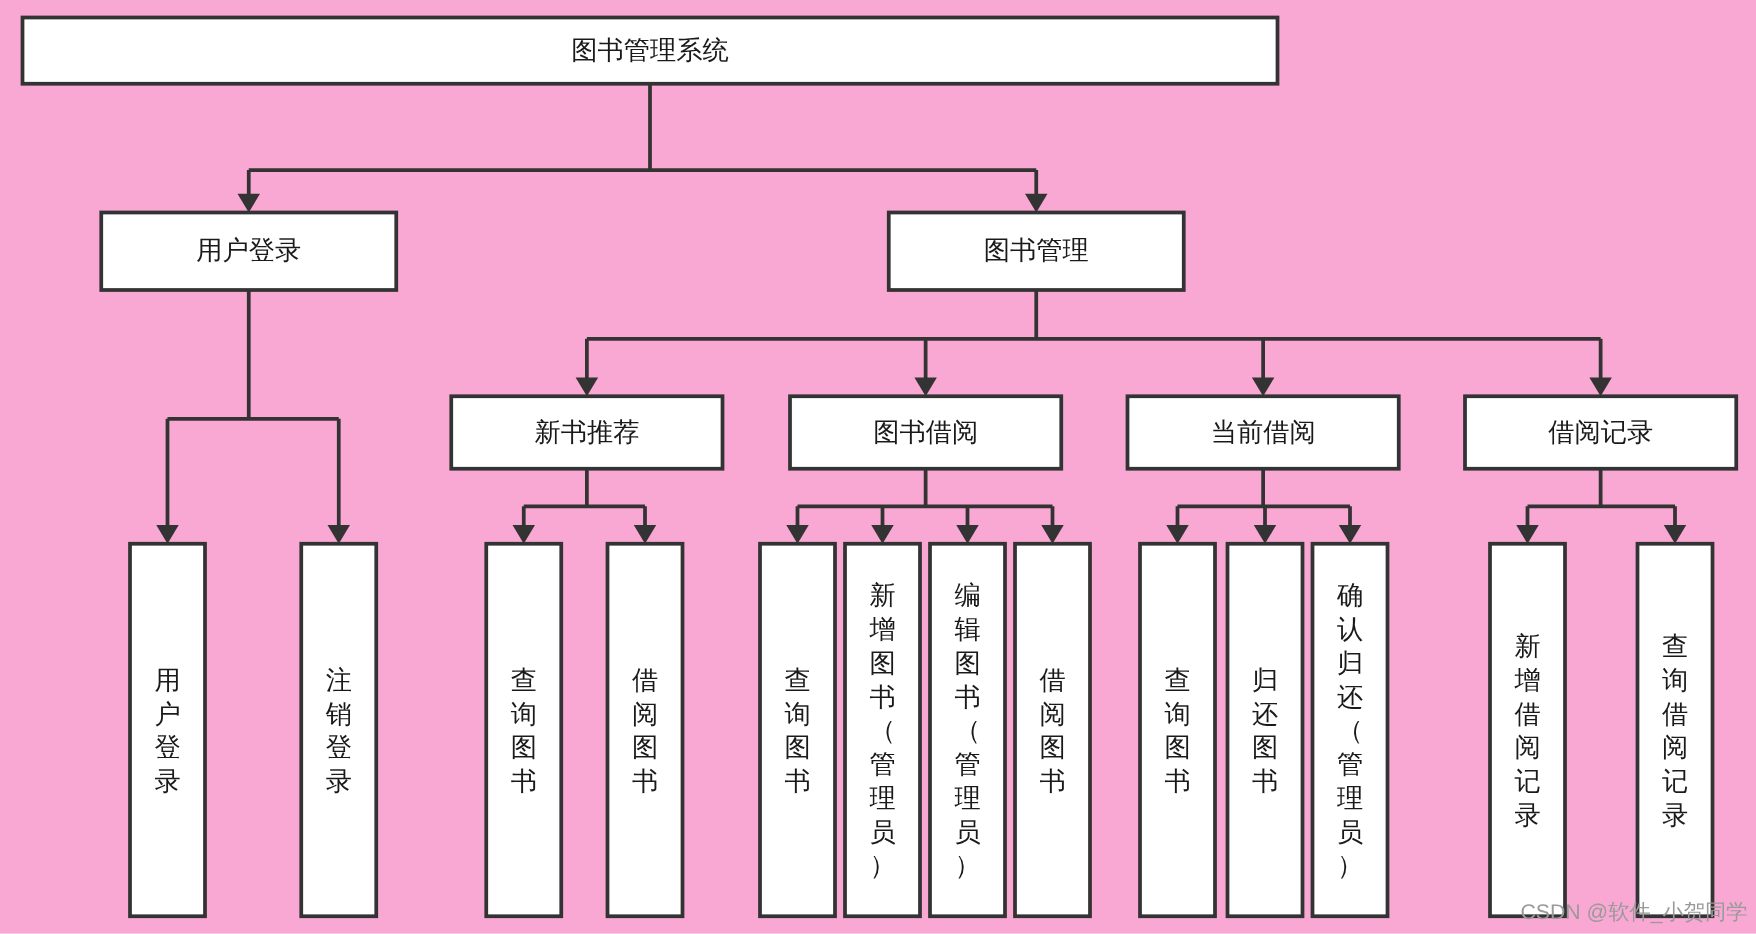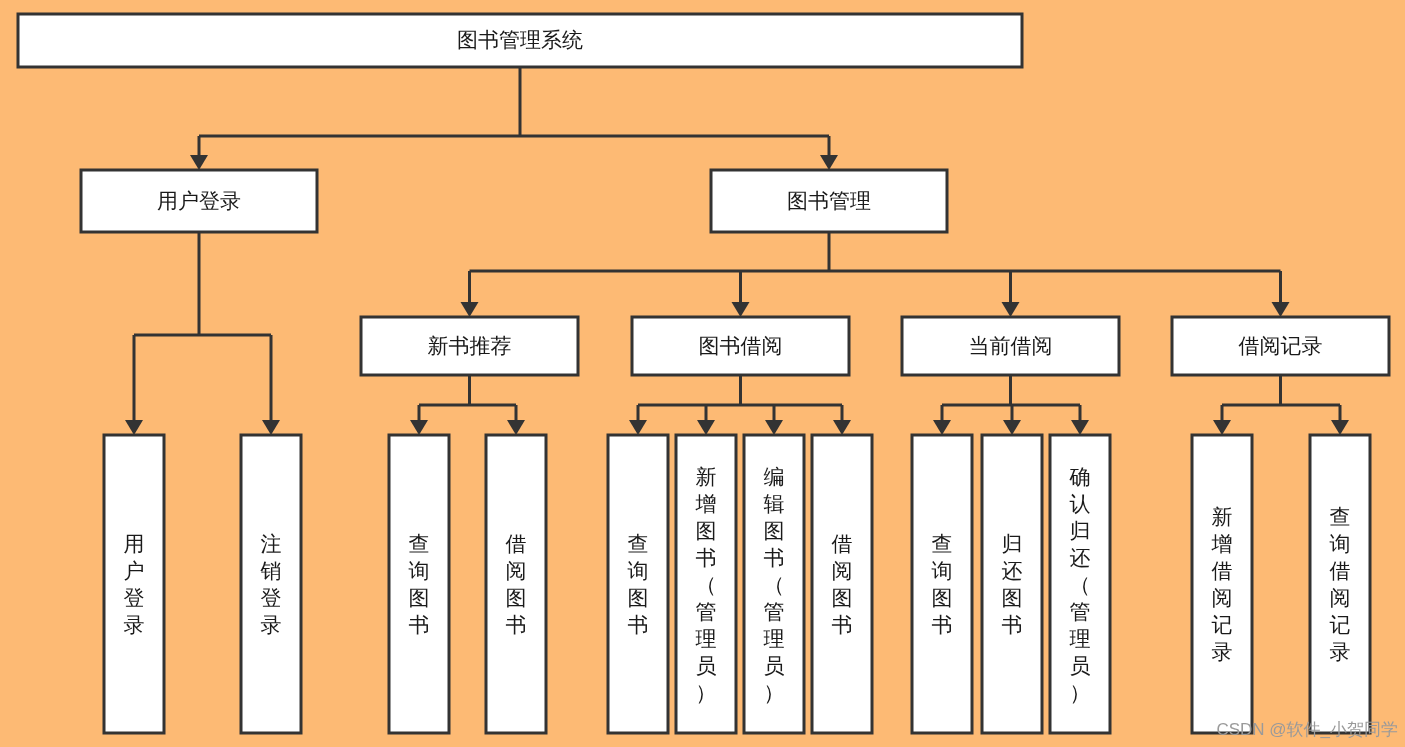--- a/index.html
+++ b/index.html
@@ -8,21 +8,21 @@
     padding: 0;
     background: #ffffff;
   }
   body {
     font-family: "Liberation Sans", "DejaVu Sans", sans-serif;
   }
   #diagram-root {
     position: relative;
     width: 1405px;
     height: 747px;
-    background: #fdba74;
+    background: #f9a8d4;
     overflow: hidden;
   }
   svg.diagram-canvas {
     position: absolute;
     left: 0;
     top: 0;
     width: 1405px;
     height: 747px;
     display: block;
   }

